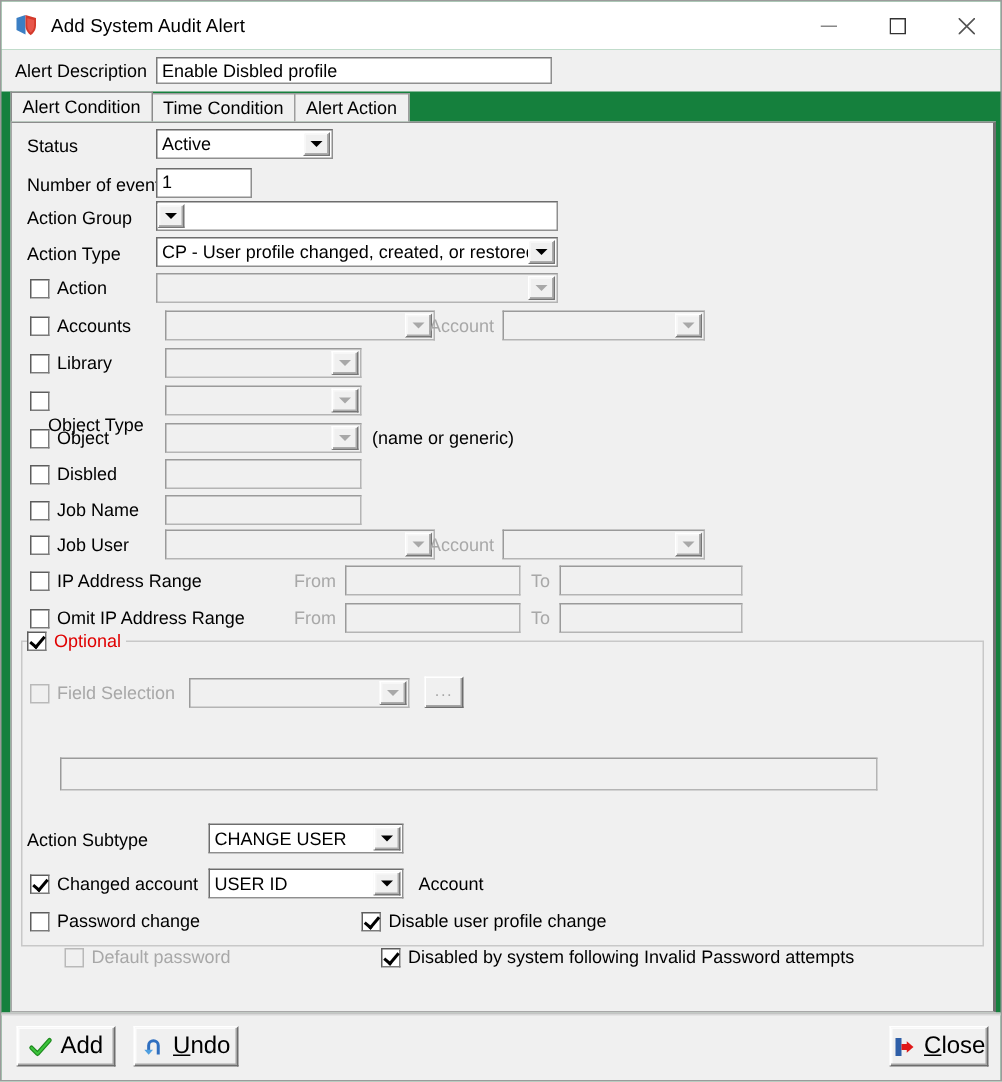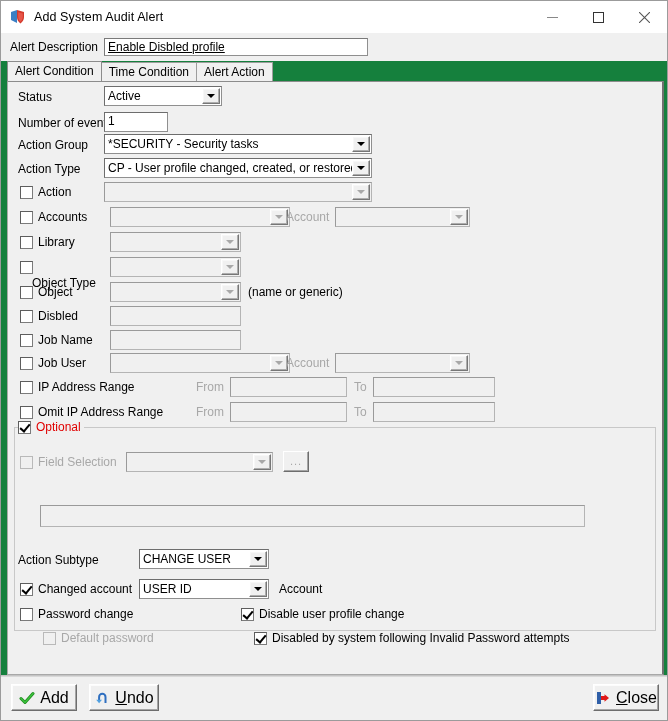--- a/index.html
+++ b/index.html
@@ -75,21 +75,20 @@
     border-top-color: #7a7a7a;
     border-left-color: #7a7a7a;
     background: #ffffff;
     font-family: "Liberation Sans", sans-serif;
     font-size: 12px;
     padding: 0 0 0 3px;
     box-sizing: border-box;
     line-height: 16px;
     color: #000;
     outline: none;
-    text-decoration: underline;
   }
 
   
   .tabstrip {
     height: 20px;
     display: flex;
     align-items: flex-end;
     padding-left: 6px;
     flex: 0 0 auto;
     position: relative;
@@ -360,21 +359,20 @@
       <div class="combo" style="left:96px; top:4px; width:118px; height:20px;">
         <div class="val">Active</div>
         <div class="arrow"></div>
       </div>
 
       <div class="lbl" style="left:10px; top:34px;">Number of events</div>
       <div class="tbox" style="left:96px; top:30px; width:64px; height:20px;">1</div>
 
       <div class="lbl" style="left:10px; top:56px;">Action Group</div>
       <div class="combo" style="left:96px; top:52px; width:268px; height:20px;">
-        <div class="val">*SECURITY - Security tasks</div>
         <div class="arrow"></div>
       </div>
 
       <div class="lbl" style="left:10px; top:80px;">Action Type</div>
       <div class="combo" style="left:96px; top:76px; width:268px; height:20px;">
         <div class="val">CP - User profile changed, created, or restored</div>
         <div class="arrow"></div>
       </div>
 
       <div class="cbx" style="left:12px; top:104px;"></div>

